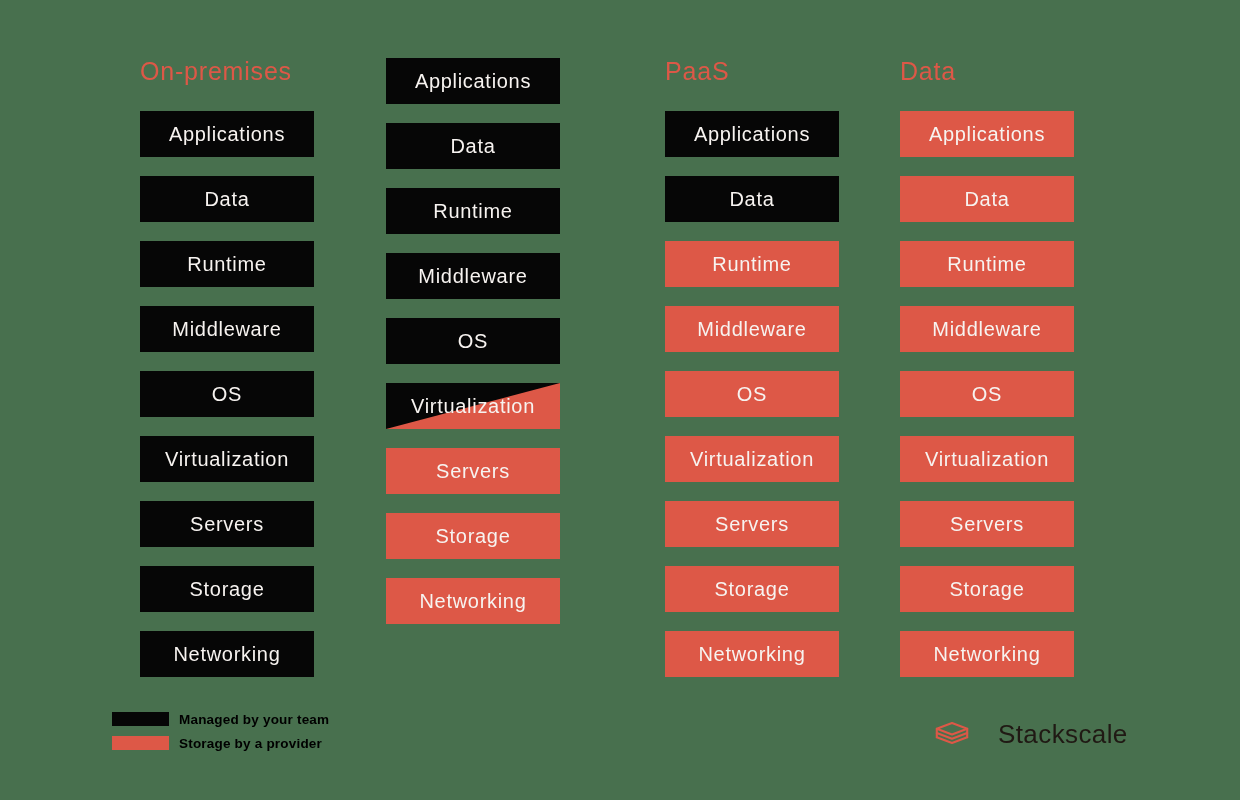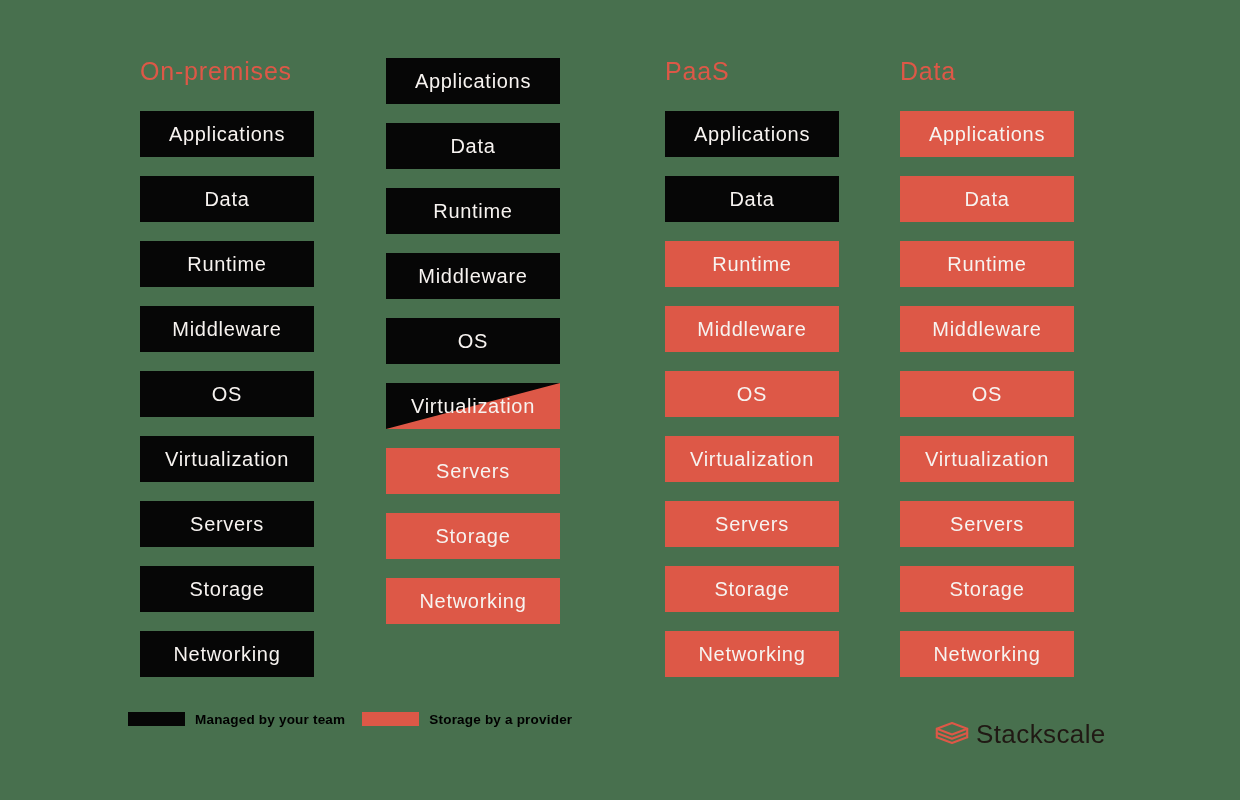--- a/index.html
+++ b/index.html
@@ -50,25 +50,25 @@
   .layer-label {
     position: relative;
     z-index: 1;
     color: var(--box-text, #F7F3F0);
     font-size: 20px;
     font-weight: 400;
     letter-spacing: 0.7px;
   }
   .legend {
     position: absolute;
-    left: 128px;
+    left: 112px;
     top: 712px;
     display: flex;
-    flex-direction: row;
-    gap: 17px;
+    flex-direction: column;
+    gap: 10px;
   }
   .legend-row {
     display: flex;
     align-items: center;
     height: 14px;
   }
   .swatch {
     width: 57px;
     height: 14px;
     margin-right: 10px;
@@ -83,21 +83,21 @@
     color: var(--legend-text, #000000);
     white-space: nowrap;
   }
   .logo {
     position: absolute;
     left: 933px;
     top: 716px;
     height: 36px;
     display: flex;
     align-items: center;
-    gap: 5px;
+    gap: 27px;
   }
   .logo-icon {
     display: block;
   }
   .logo-text {
     font-size: 26px;
     font-weight: 500;
     letter-spacing: 0.4px;
     color: var(--logo-text, #201914);
   }

